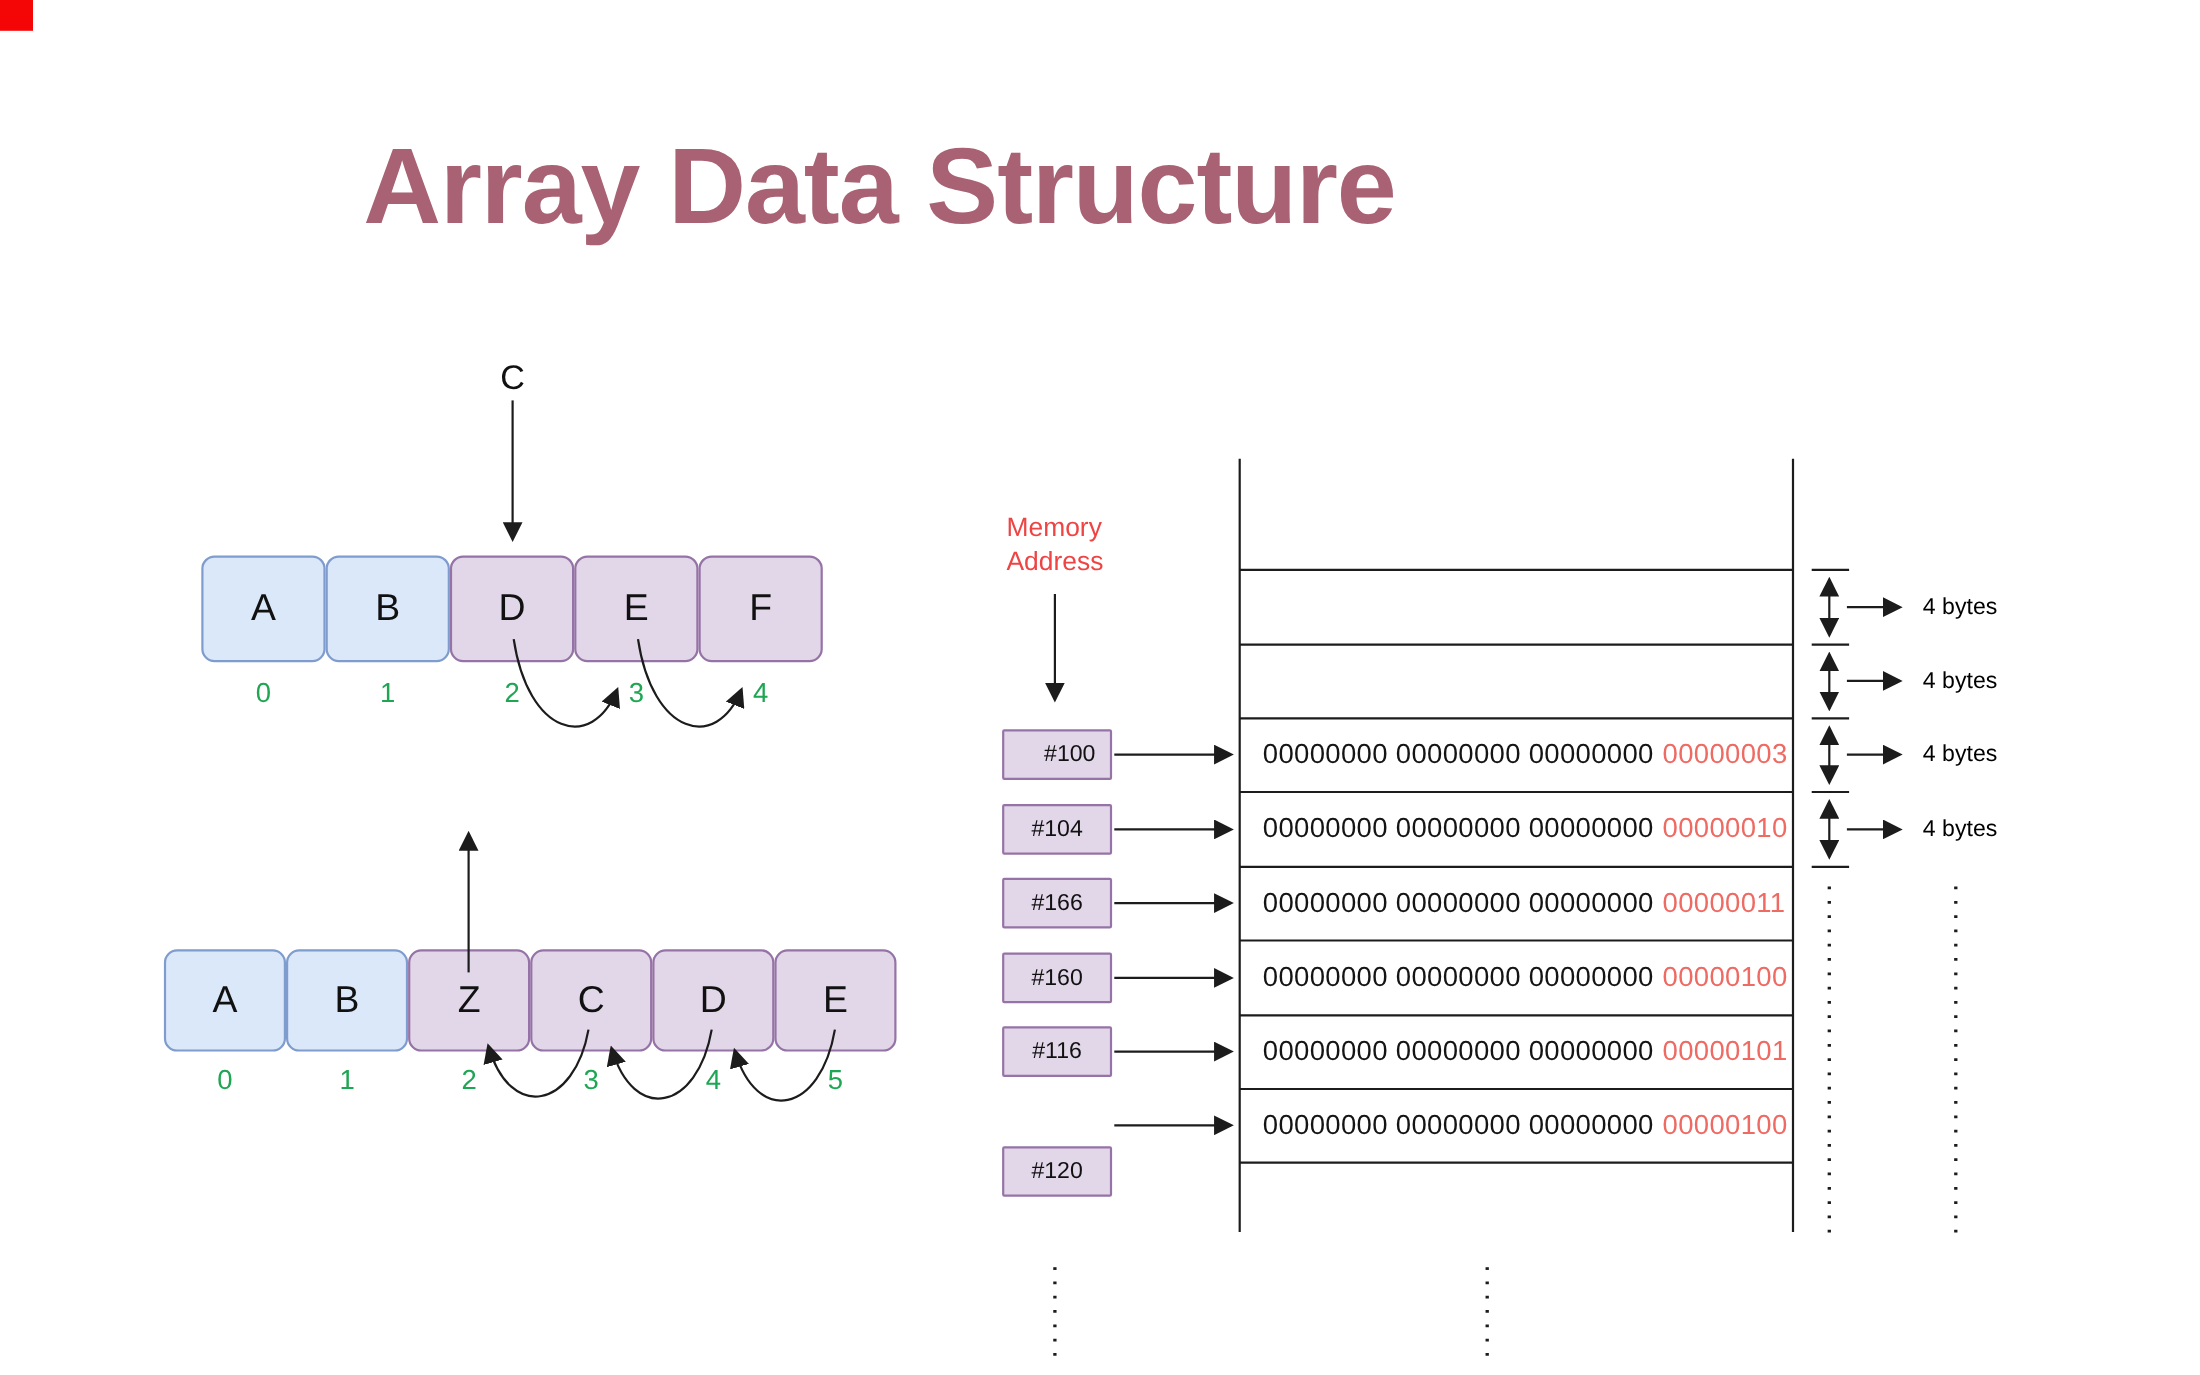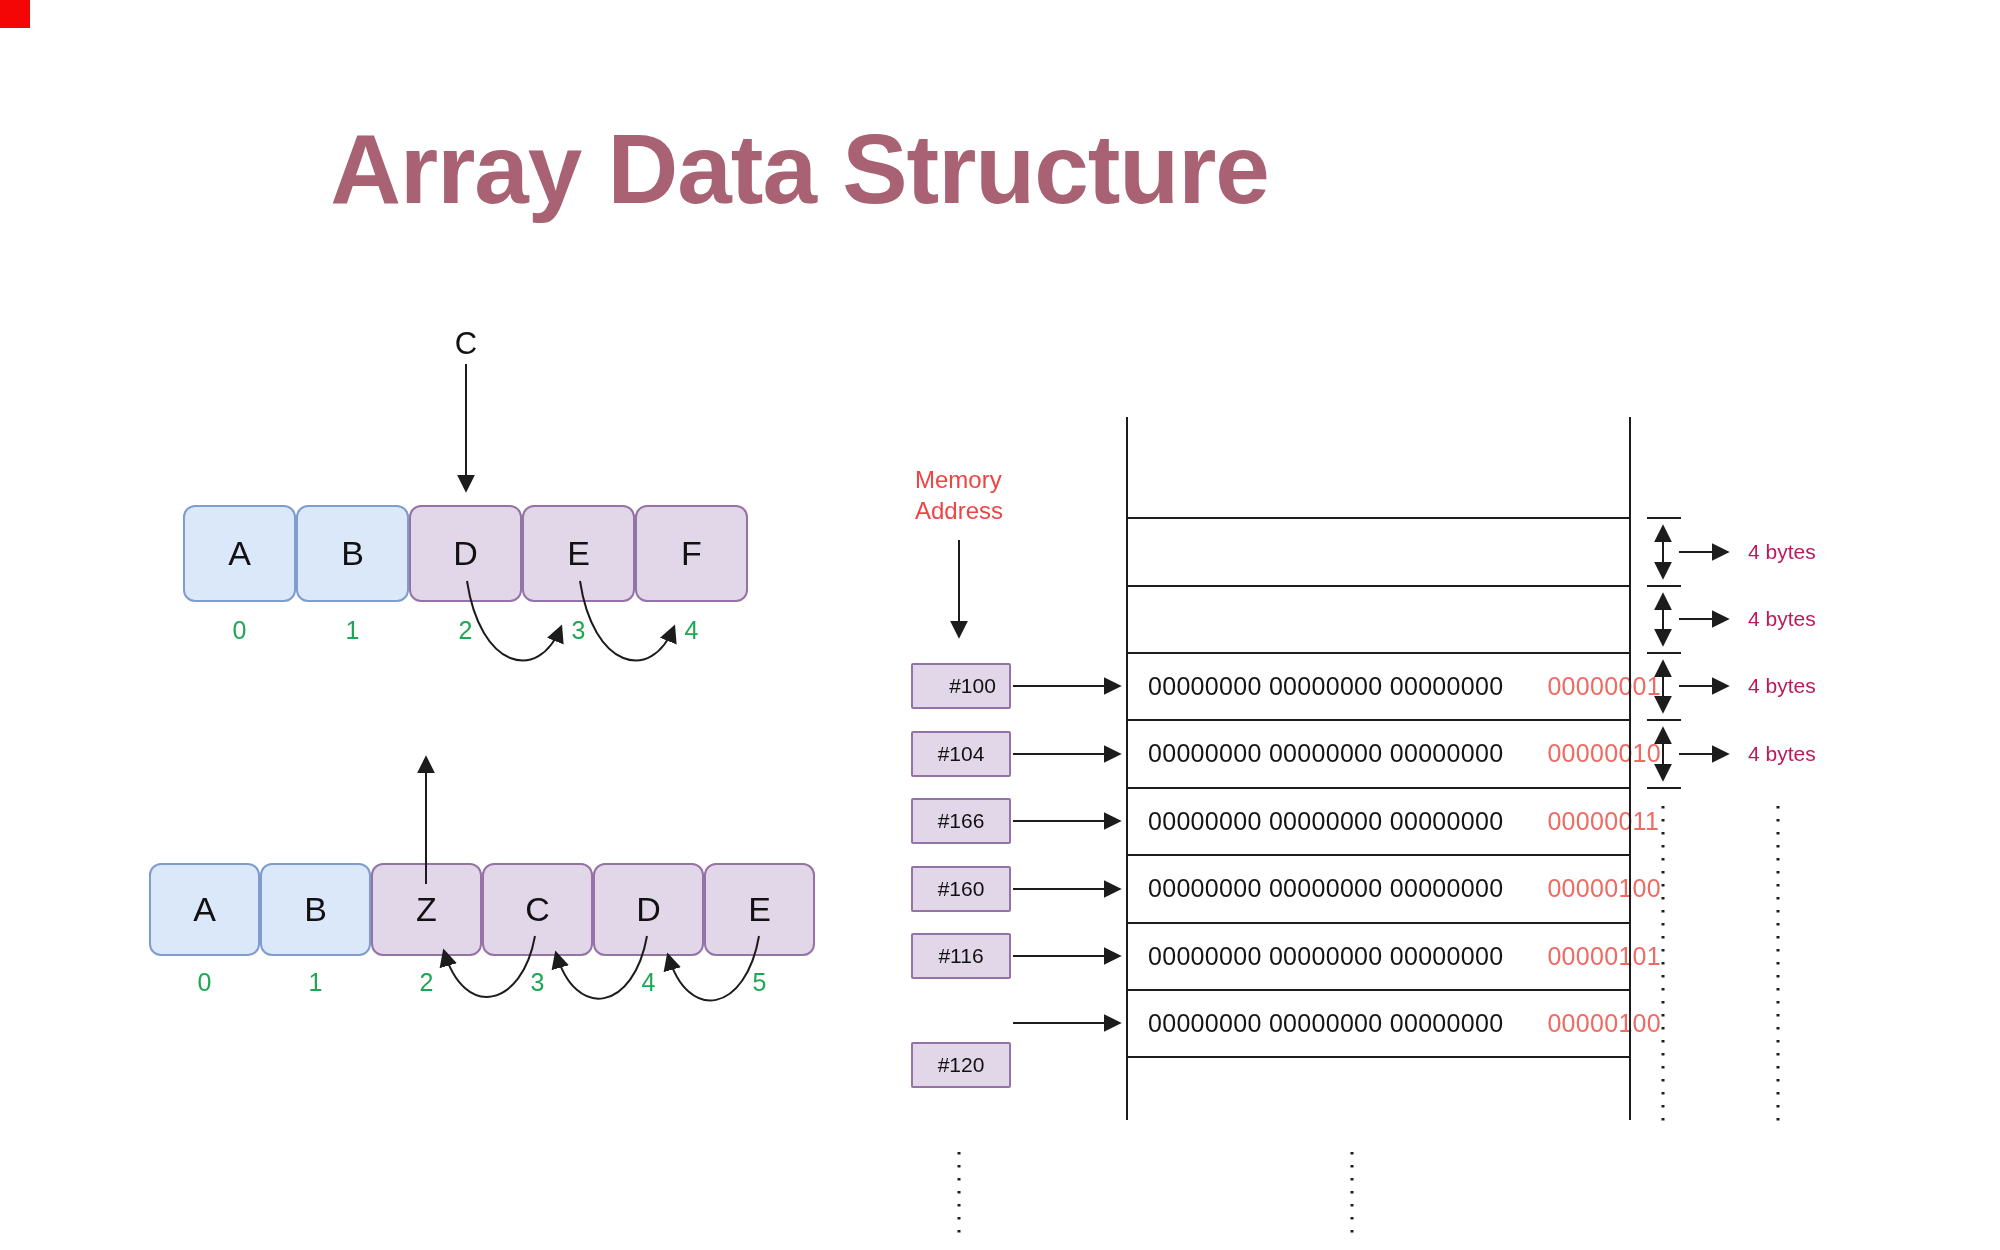--- a/index.html
+++ b/index.html
@@ -41,25 +41,25 @@
   .mem-label{
     position:absolute;left:915px;top:464px;font-size:24px;line-height:31px;color:#ef4444;
   }
   .addr-box{
     position:absolute;left:911px;width:100px;height:46px;box-sizing:border-box;
     background:#e2d6e9;border:2px solid #9673a6;border-radius:2px;
     display:flex;align-items:center;justify-content:center;font-size:21px;color:#111;
   }
   .bin-row{
     position:absolute;left:1148px;height:67px;display:flex;align-items:center;
-    font-size:25px;letter-spacing:0.3px;white-space:nowrap;color:#141414;gap:36px;
+    font-size:25px;letter-spacing:0.3px;white-space:nowrap;color:#141414;
   }
   .bin-row .red-byte{color:#ee6a62;margin-left:8px;}
   .size-label{
-    position:absolute;left:1748px;height:28px;font-size:21px;color:#be185d;
+    position:absolute;left:1748px;height:28px;font-size:21px;color:#000000;
     display:flex;align-items:center;
   }
 </style>
 </head>
 <body>
 
 <div class="stage">
 
   <div class="corner-marker"></div>
 
@@ -123,21 +123,21 @@
 
   <div class="addr-box" style="top:663px;padding-left:23px;">#100</div>
   <div class="addr-box" style="top:731px;">#104</div>
   <div class="addr-box" style="top:798px;">#166</div>
   <div class="addr-box" style="top:866px;">#160</div>
   <div class="addr-box" style="top:933px;">#116</div>
   <div class="addr-box" style="top:1042px;">#120</div>
 
   <div class="bin-row" style="top:653px;">
     <span>00000000 00000000 00000000</span>
-      <span class="red-byte">00000001</span>
+      <span class="red-byte">00000003</span>
   </div>
   <div class="bin-row" style="top:720px;">
     <span>00000000 00000000 00000000</span>
       <span class="red-byte">00000010</span>
   </div>
   <div class="bin-row" style="top:788px;">
     <span>00000000 00000000 00000000</span>
       <span class="red-byte">00000011</span>
   </div>
   <div class="bin-row" style="top:855px;">

